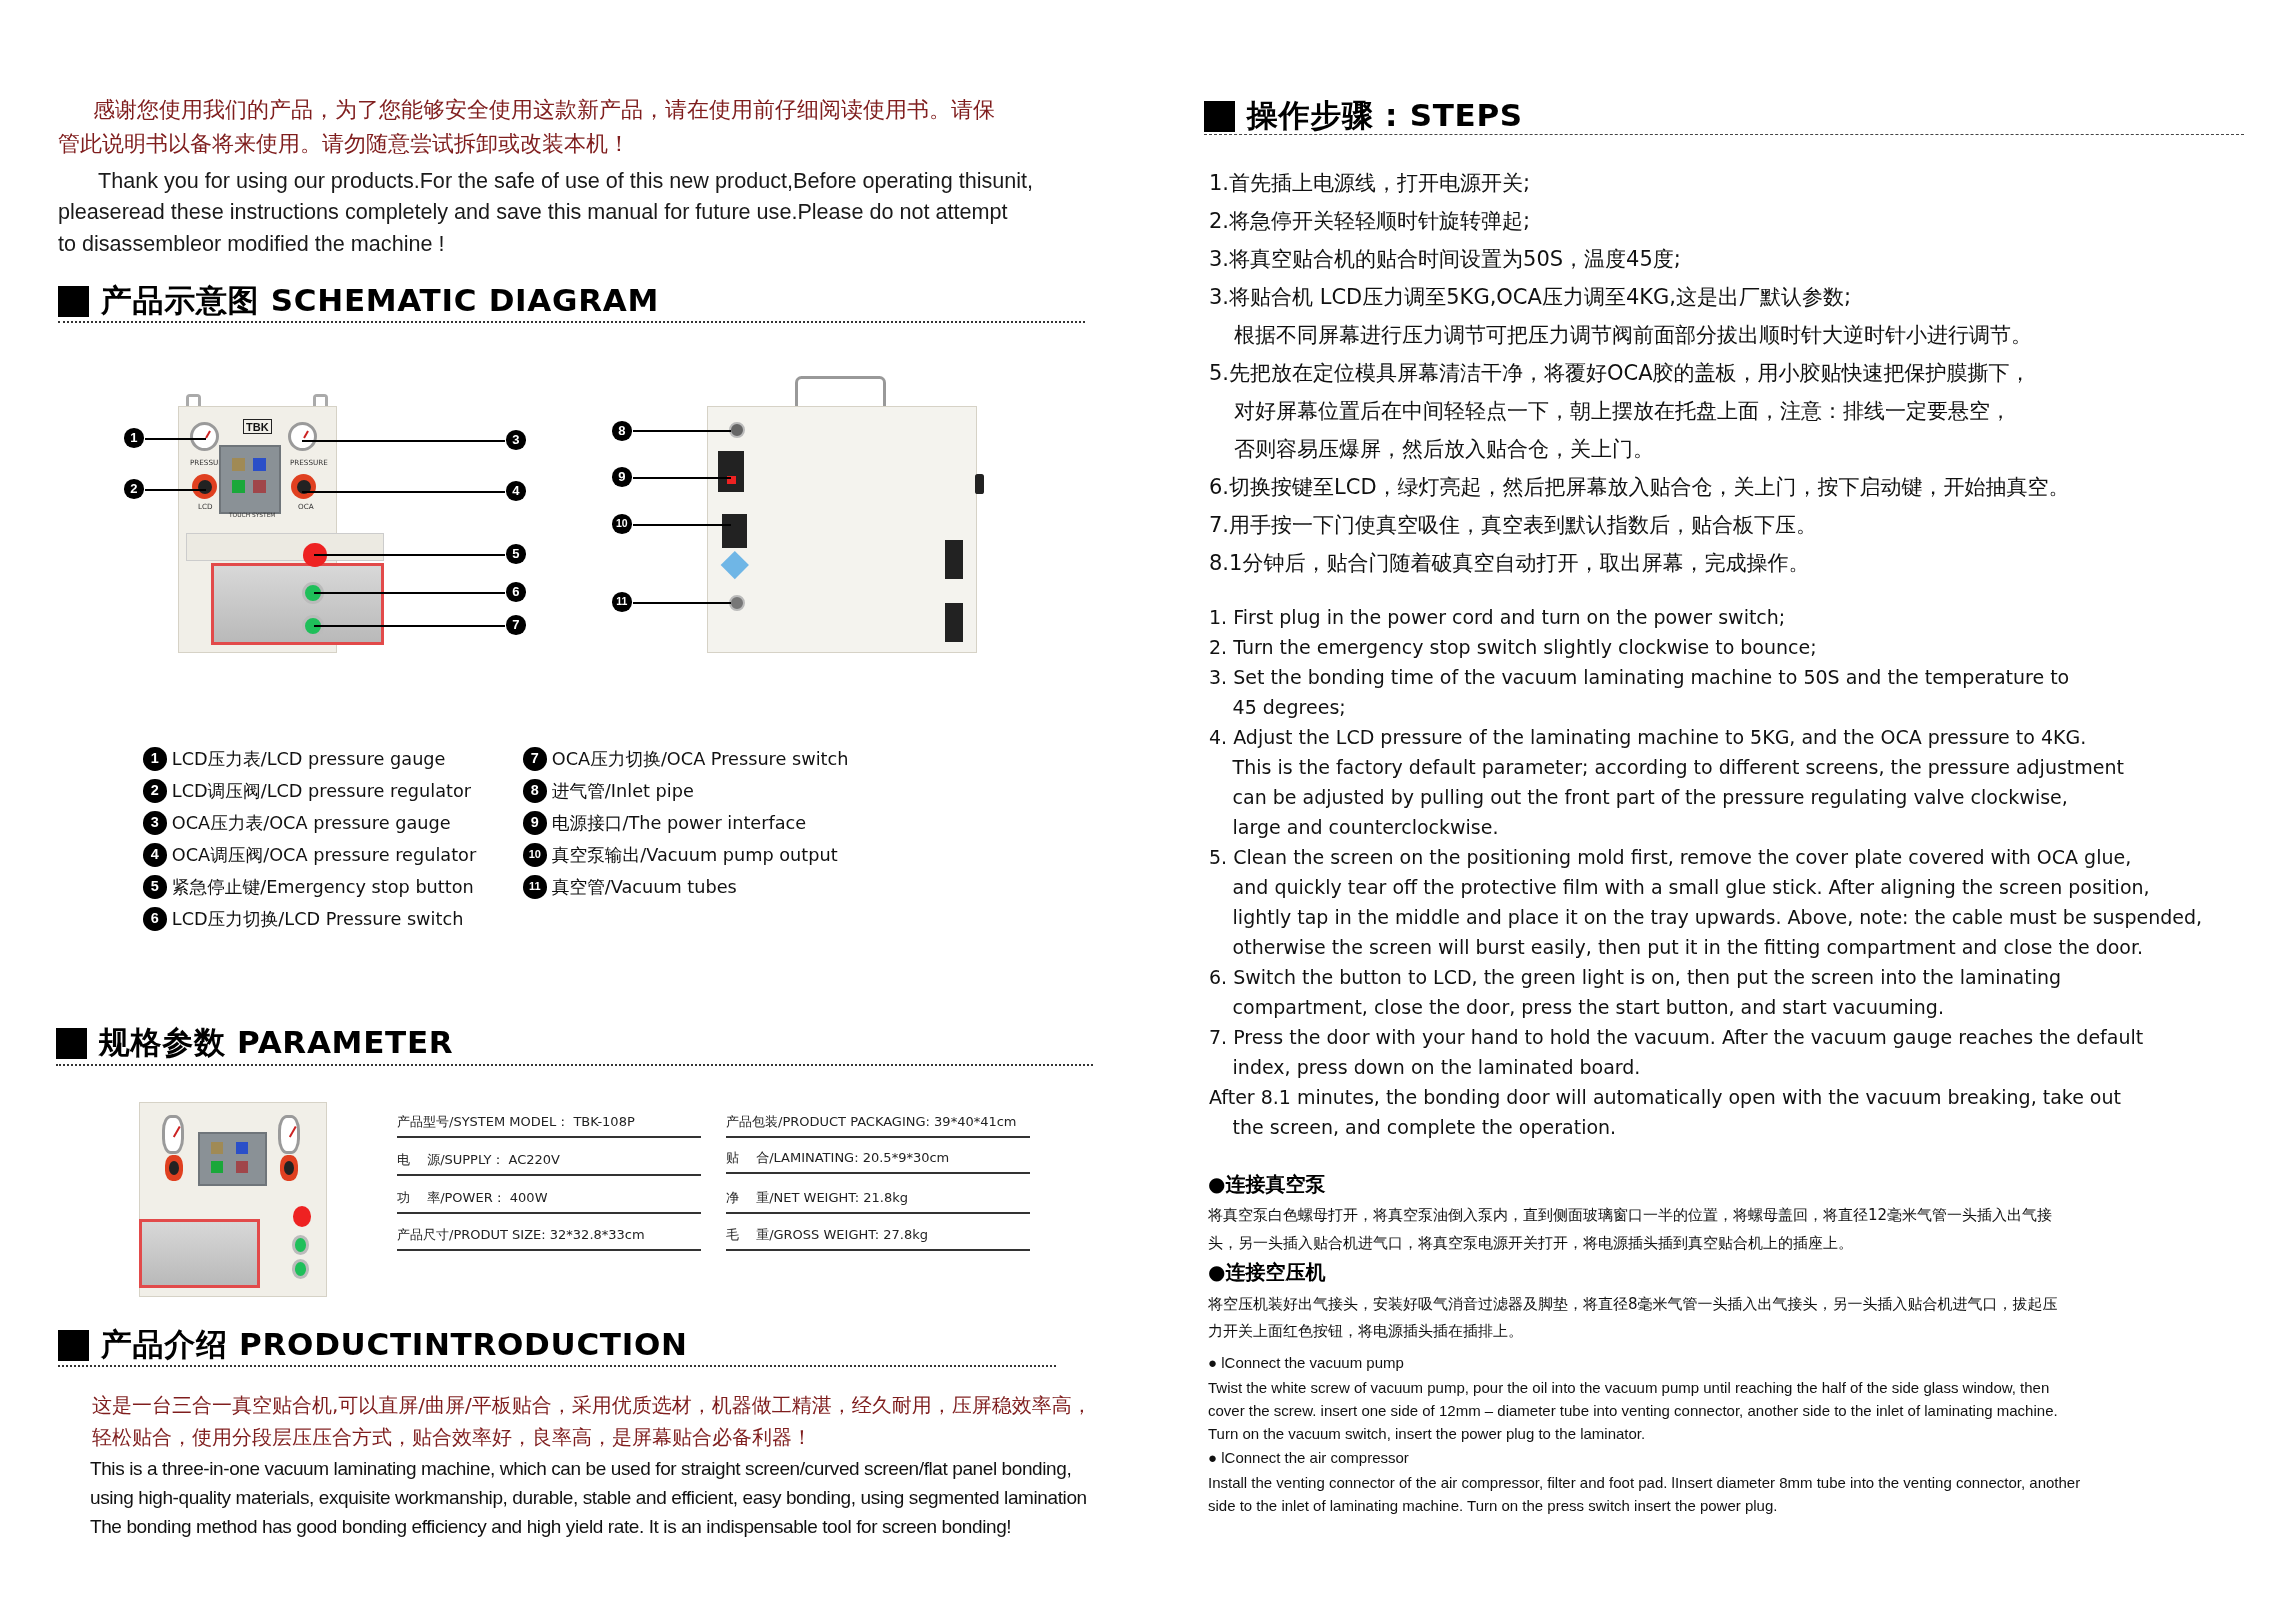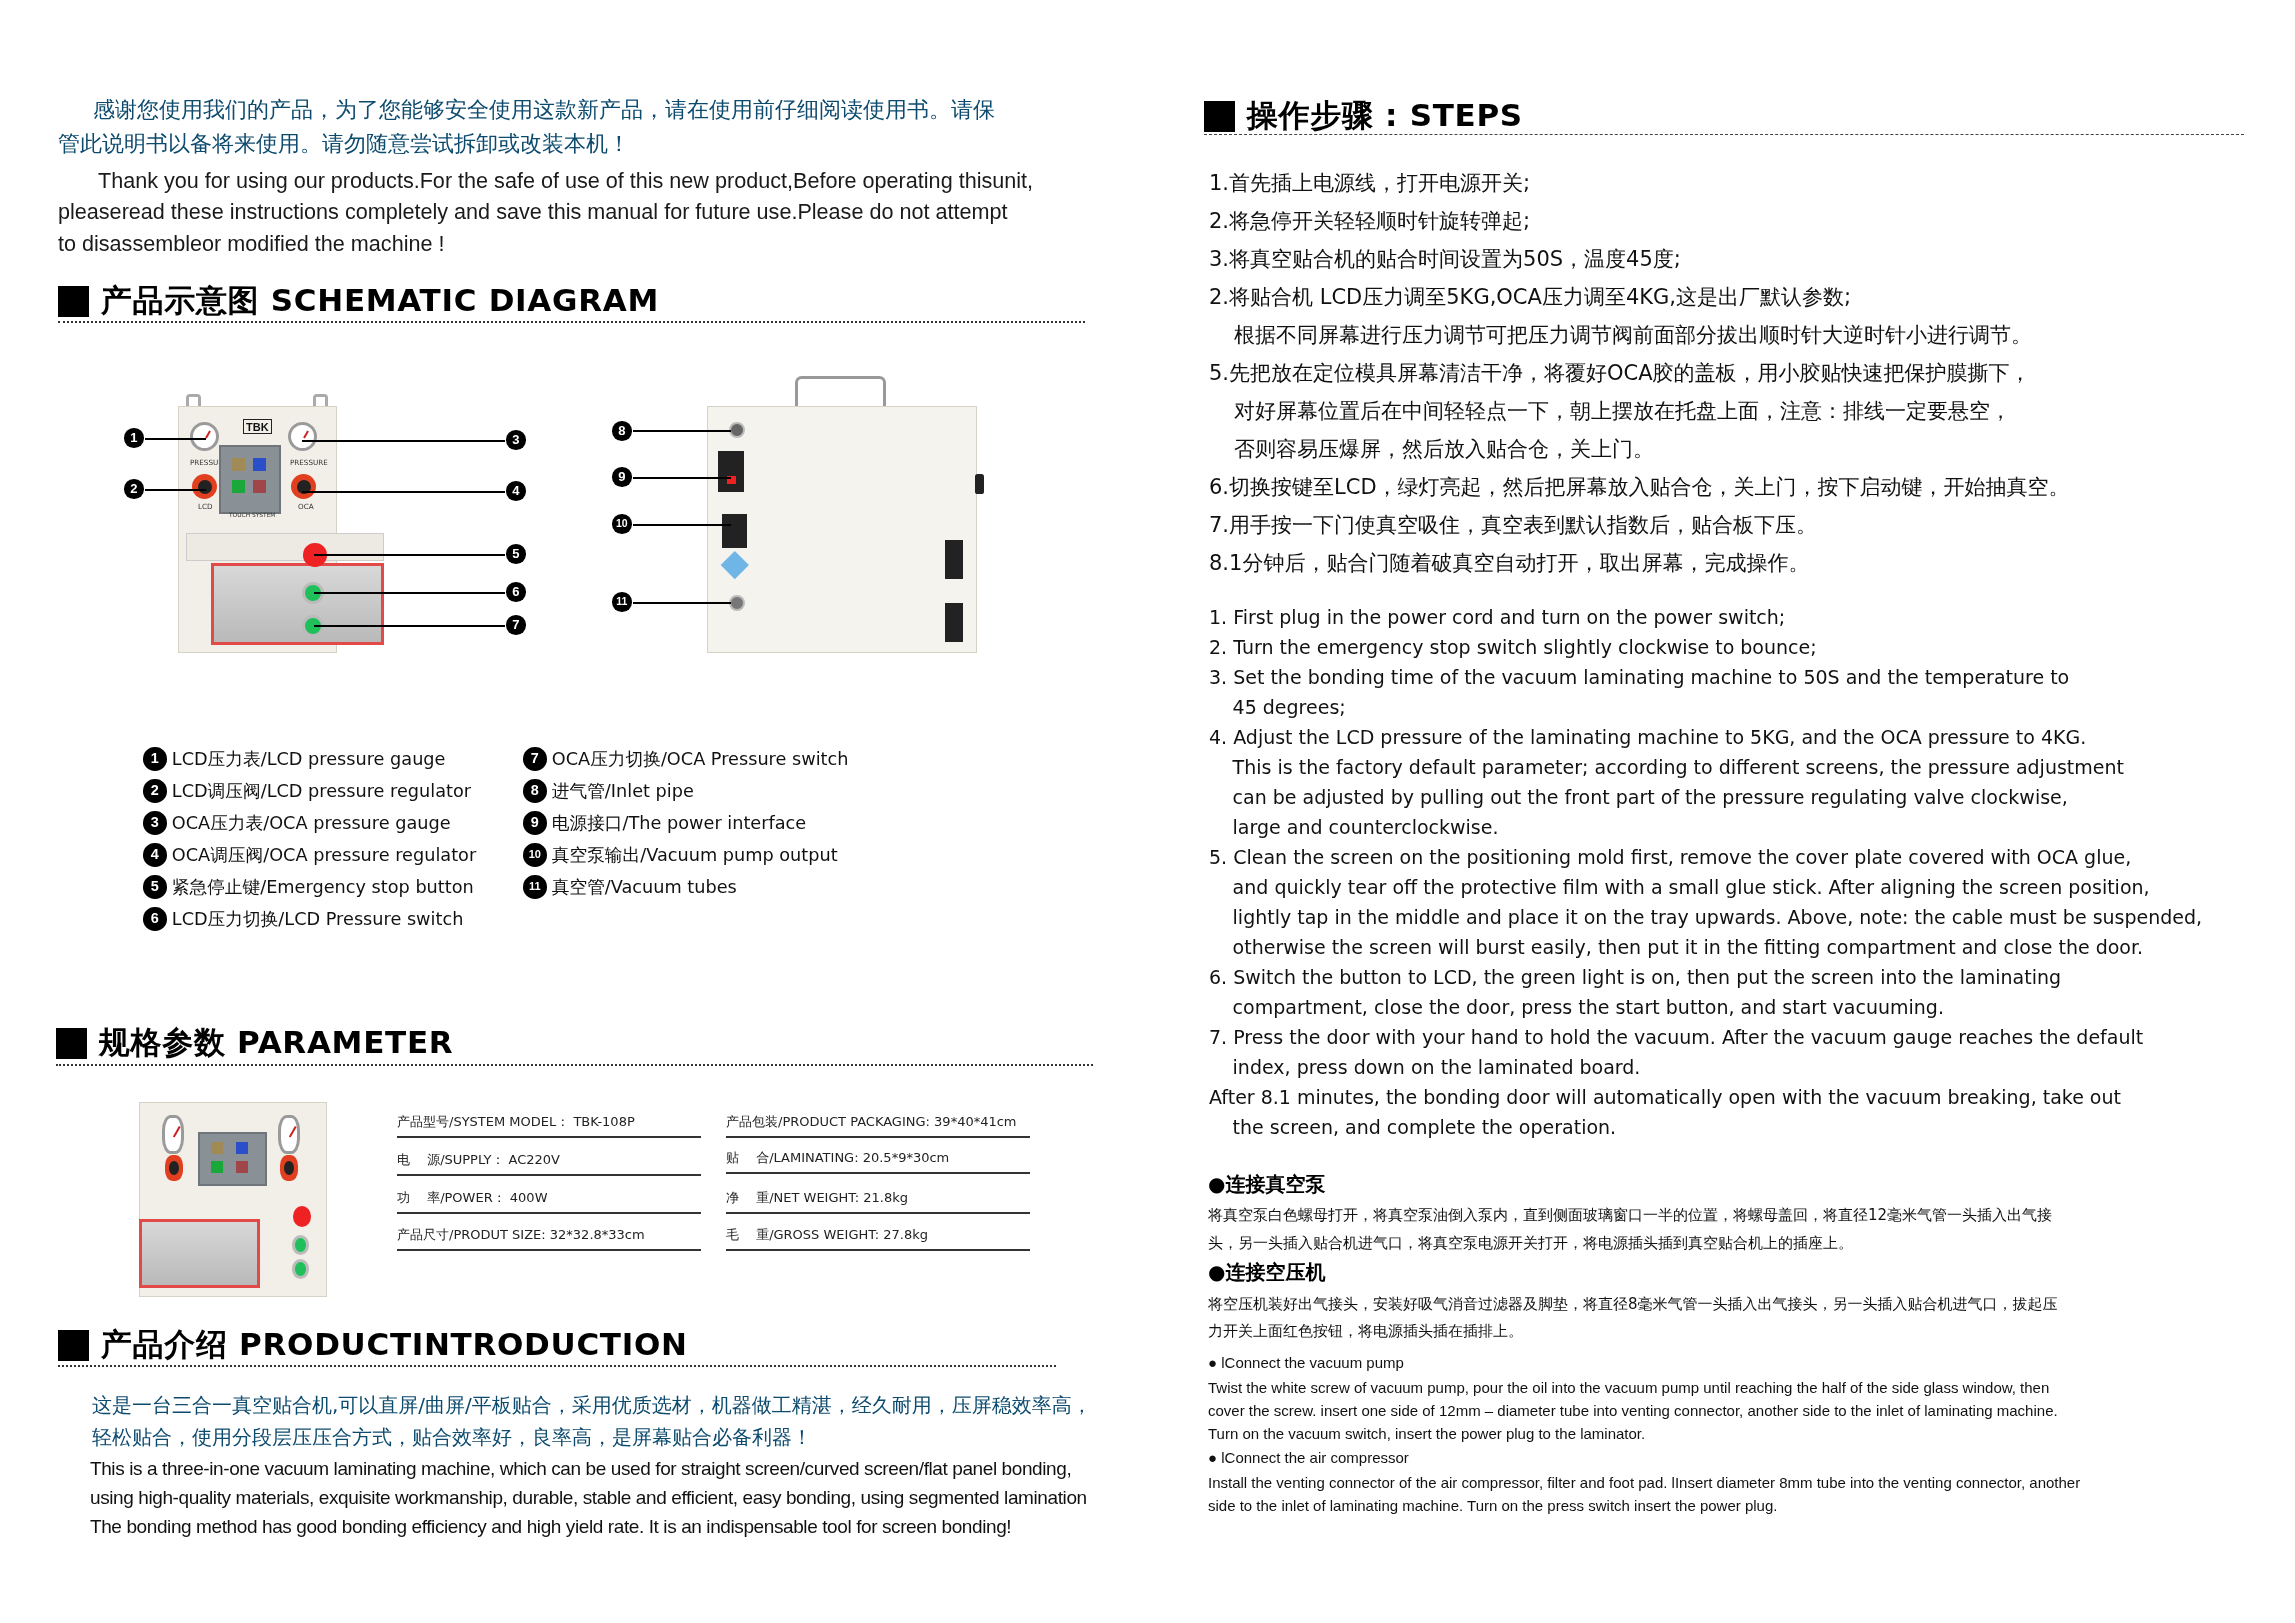--- a/index.html
+++ b/index.html
@@ -1,18 +1,18 @@
 <!DOCTYPE html>
 <html style="font-size:10.5px"><head>
 <meta charset="utf-8">
 <style>
   html,body{margin:0;padding:0;background:#fff;}
   body{width:2295px;height:1623px;position:relative;overflow:hidden;font-family:"Liberation Sans",sans-serif;color:#111;}
   .abs{position:absolute;}
-  .cn-intro{font-family:"DejaVu Sans",sans-serif;font-size:22px;line-height:34px;color:#0c4a6e;}
+  .cn-intro{font-family:"DejaVu Sans",sans-serif;font-size:22px;line-height:34px;color:#7f1d1d;}
   .en-intro{font-family:"Liberation Sans",sans-serif;font-size:21.6px;line-height:31px;color:#1a1a1a;}
   .sec-head{display:flex;align-items:center;gap:11.8px;}
   .sec-block{width:31px;height:31px;background:#000;display:inline-block;}
   .sec-title{font-family:"DejaVu Sans",sans-serif;font-weight:bold;font-size:31px;letter-spacing:0.7px;color:#000;}
   .dotline{border-bottom:2px dotted #333;height:0;}
   .dashline{border-bottom:1.3px dashed #444;height:0;}
   
   .machine{position:absolute;background:#f1efe8;border:1.3px solid #d6d2c6;}
   .gauge{position:absolute;border-radius:50%;background:#fff;border:3.9px solid #9a9a9a;box-sizing:border-box;}
   .gauge:after{content:"";position:absolute;left:50%;top:20%;width:2px;height:35%;background:#c22;transform:rotate(30deg);transform-origin:bottom;}
@@ -215,21 +215,21 @@
   <div class="abs sec-head" style="left:1204px;top:95px;">
     <span class="sec-block"></span>
     <span class="sec-title">操作步骤 : STEPS</span>
   </div>
   <div class="abs dashline" style="left:1204px;top:134px;width:1040px;"></div>
 
   <div class="abs" style="left:1209px;top:164px;">
     <div class="step-cn">1.首先插上电源线，打开电源开关;</div>
     <div class="step-cn">2.将急停开关轻轻顺时针旋转弹起;</div>
     <div class="step-cn">3.将真空贴合机的贴合时间设置为50S，温度45度;</div>
-    <div class="step-cn">2.将贴合机 LCD压力调至5KG,OCA压力调至4KG,这是出厂默认参数;</div>
+    <div class="step-cn">3.将贴合机 LCD压力调至5KG,OCA压力调至4KG,这是出厂默认参数;</div>
     <div class="step-cn" style="padding-left:25px;">  根据不同屏幕进行压力调节可把压力调节阀前面部分拔出顺时针大逆时针小进行调节。</div>
     <div class="step-cn">5.先把放在定位模具屏幕清洁干净，将覆好OCA胶的盖板，用小胶贴快速把保护膜撕下，</div>
     <div class="step-cn" style="padding-left:25px;">  对好屏幕位置后在中间轻轻点一下，朝上摆放在托盘上面，注意：排线一定要悬空，</div>
     <div class="step-cn" style="padding-left:25px;">  否则容易压爆屏，然后放入贴合仓，关上门。</div>
     <div class="step-cn">6.切换按键至LCD，绿灯亮起，然后把屏幕放入贴合仓，关上门，按下启动键，开始抽真空。</div>
     <div class="step-cn">7.用手按一下门使真空吸住，真空表到默认指数后，贴合板下压。</div>
     <div class="step-cn">8.1分钟后，贴合门随着破真空自动打开，取出屏幕，完成操作。</div>
   </div>
 
   <div class="abs" style="left:1209px;top:602px;">

